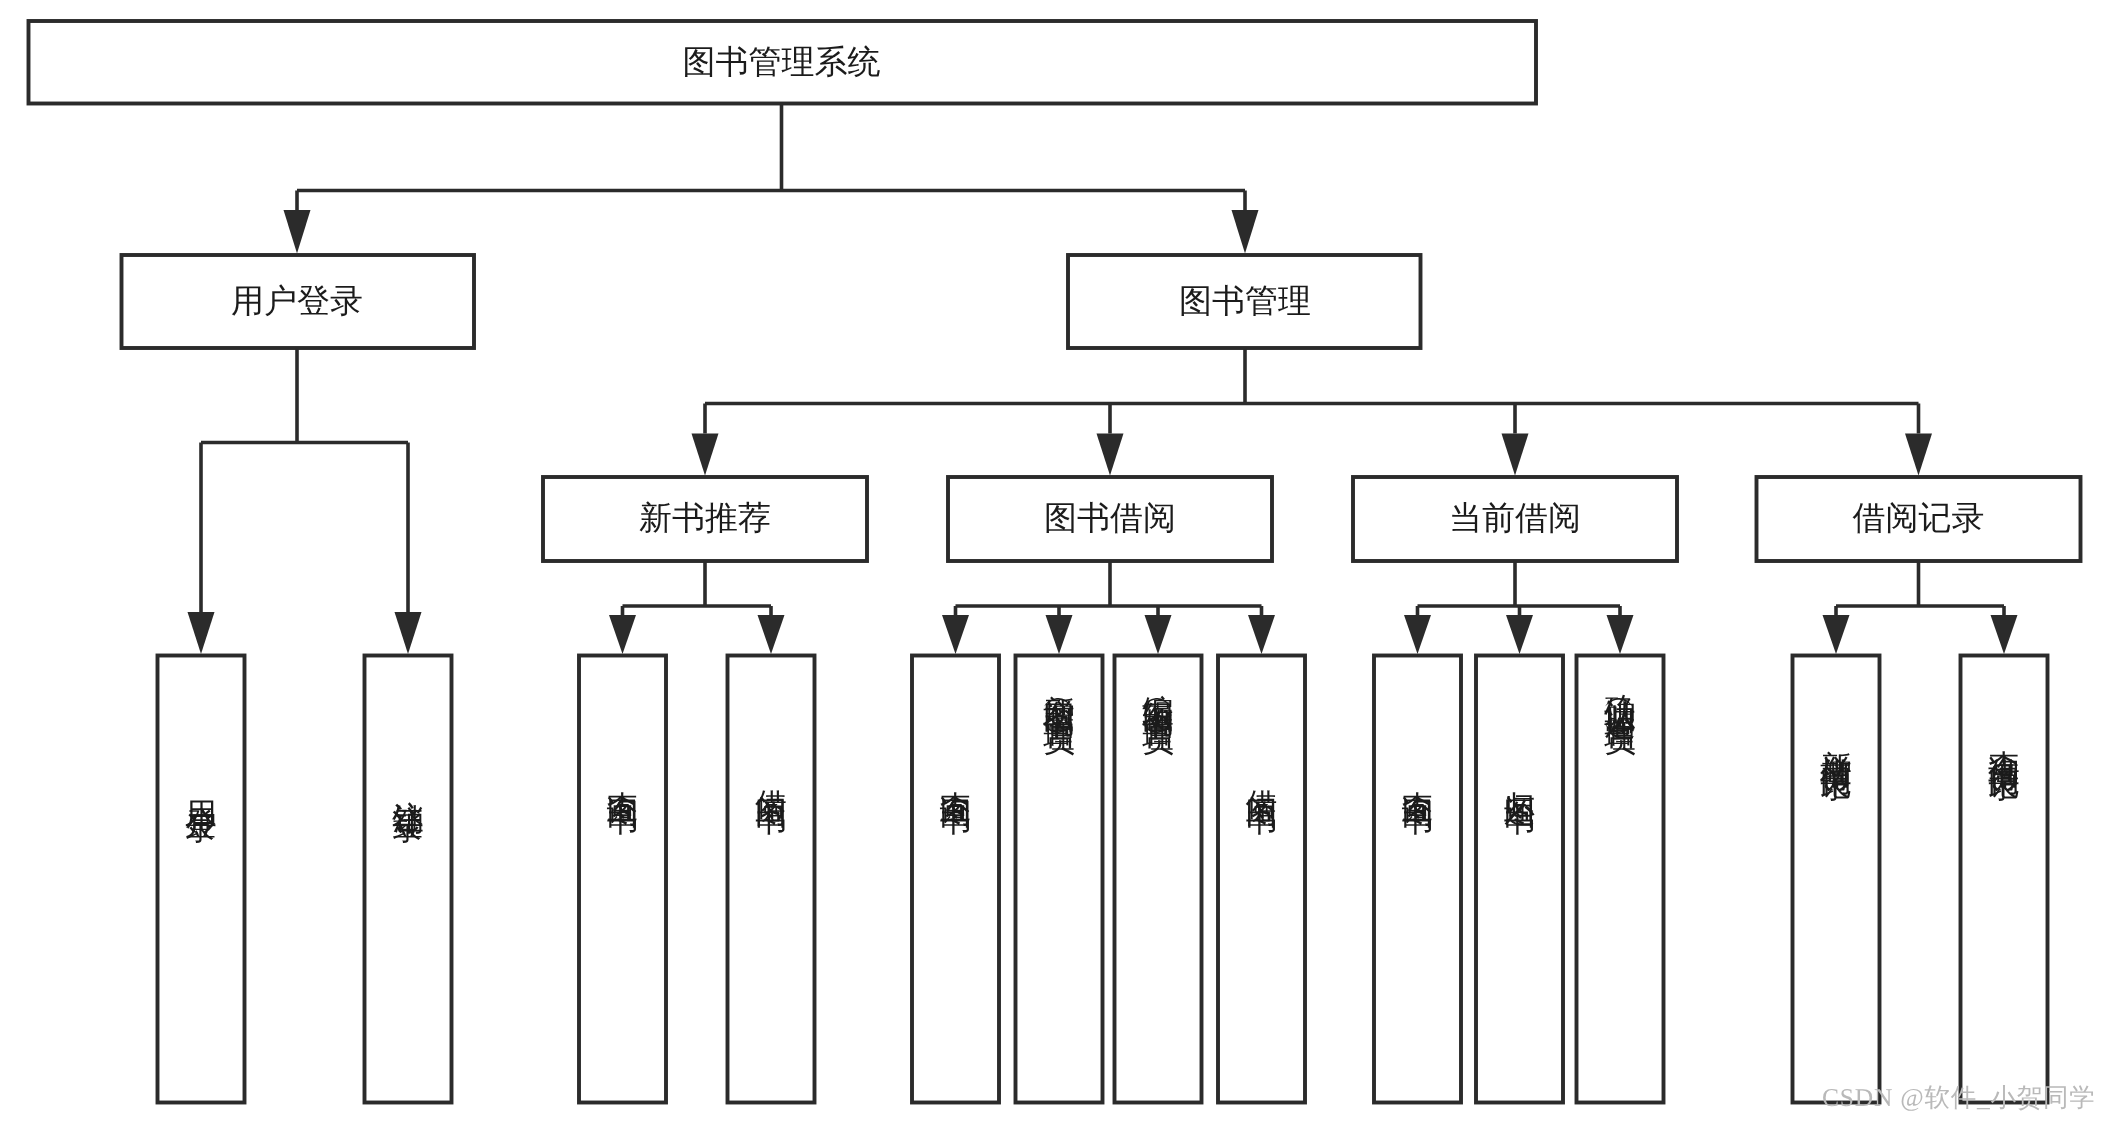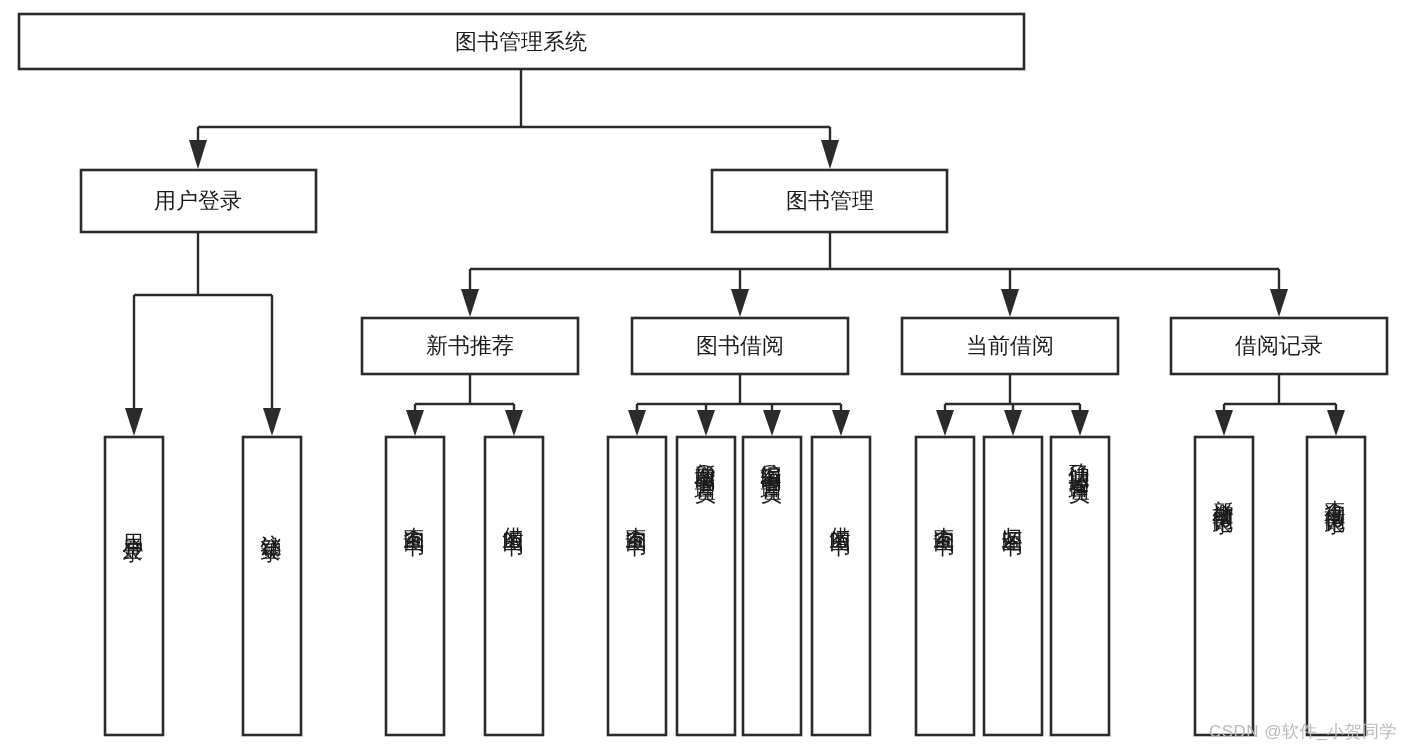--- a/index.html
+++ b/index.html
@@ -58,21 +58,21 @@
     letter-spacing: 3px;
     color: #1b1b1b;
     white-space: nowrap;
     pointer-events: none;
     user-select: none;
   }
   .watermark {
     position: absolute;
     right: 8px;
     bottom: 4px;
-    font-family: Liberation Sans, sans-serif;
+    font-family: Liberation Serif, serif;
     font-size: 17px;
     color: #b9b9b9;
     letter-spacing: 0.5px;
     user-select: none;
   }
 </style>
 </head>
 <body>
 
 <div id="diagram-root">

